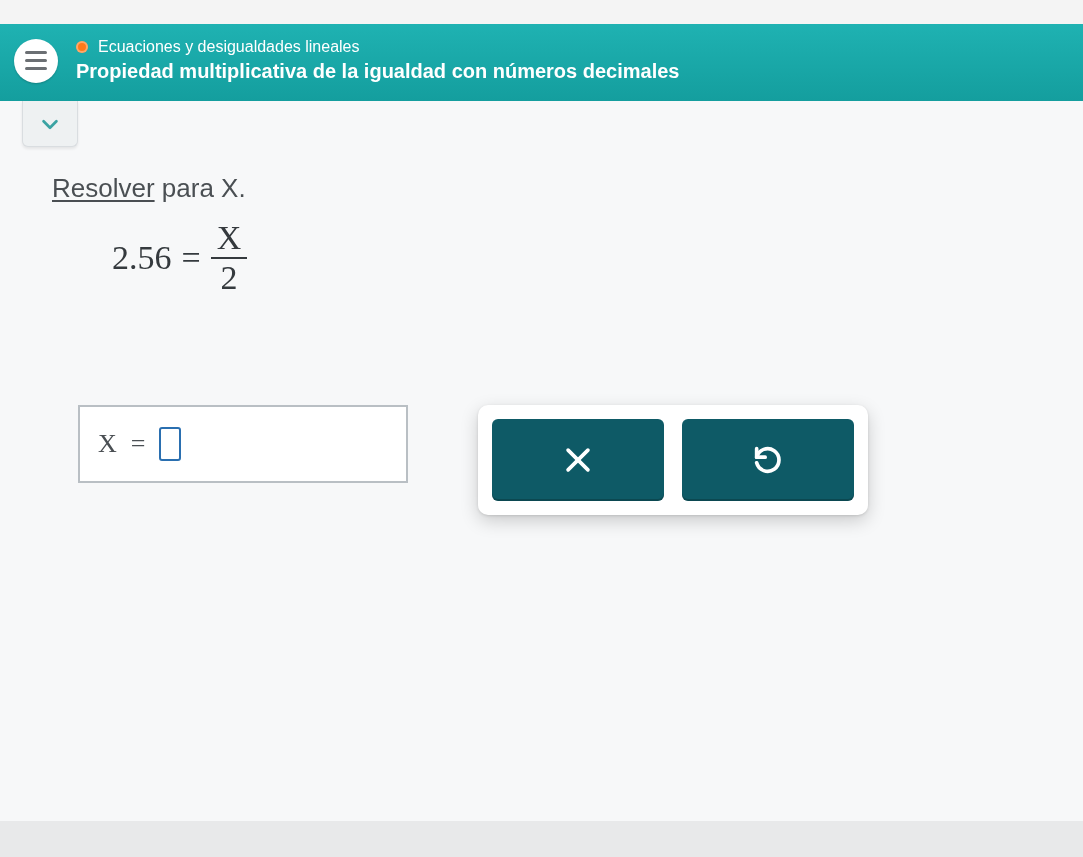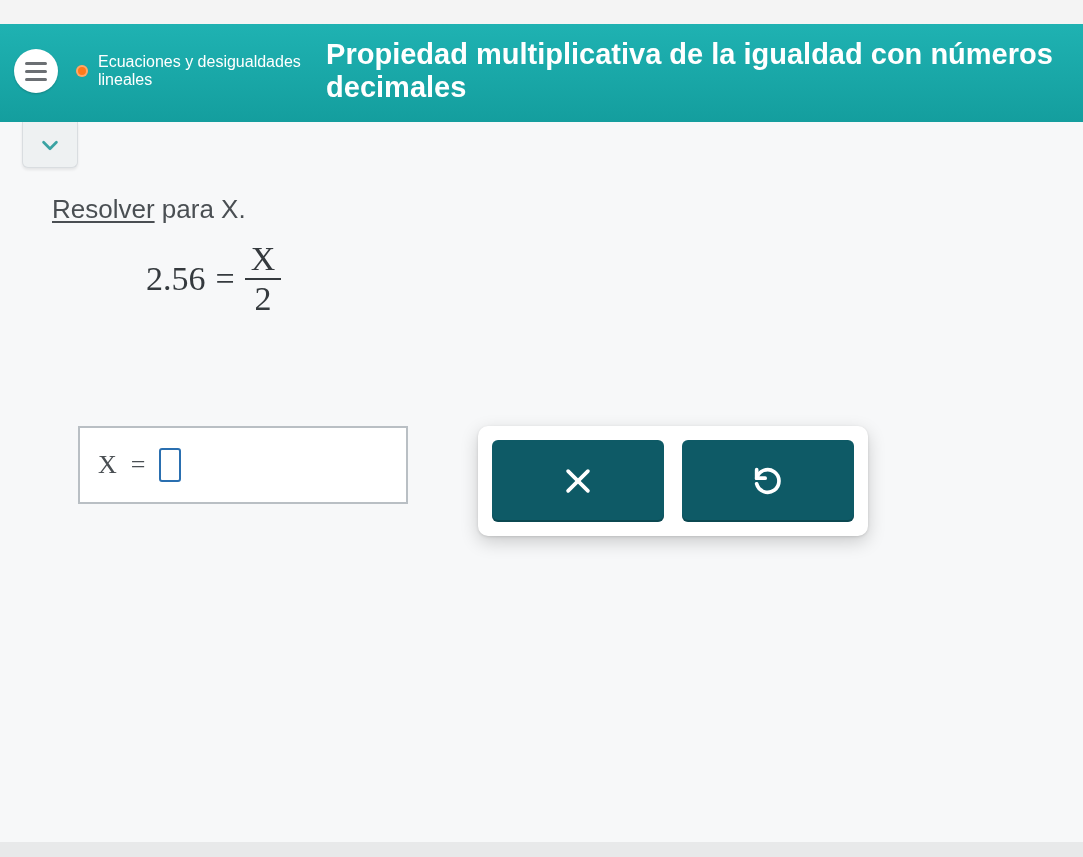--- a/index.html
+++ b/index.html
@@ -19,29 +19,29 @@
   .hamburger {
     width: 44px; height: 44px; border-radius: 50%;
     background: #ffffff;
     display: flex; flex-direction: column; justify-content: center; align-items: center;
     gap: 5px;
     flex: 0 0 auto;
     box-shadow: 0 1px 2px rgba(0,0,0,.2);
   }
   .hamburger .bar { width: 22px; height: 3px; background: #6b6f73; border-radius: 2px; }
 
-  .header-text { display: flex; flex-direction: row; gap: 12px; }
+  .header-text { display: flex; flex-direction: column; gap: 4px; }
   .breadcrumb-line { display: flex; align-items: center; gap: 10px; }
   .bullet {
     width: 12px; height: 12px; border-radius: 50%;
     background: #ff7a1a;
     box-shadow: 0 0 0 2px rgba(255,255,255,.35) inset;
     flex: 0 0 auto;
   }
-  .page-title { color: #ffffff; font-size: 29px; font-weight: 700; }
+  .page-title { color: #ffffff; font-size: 20px; font-weight: 700; }
 
   .content-wrap {
     background: #f7f8f9;
     min-height: 720px;
     padding: 0 0 40px 0;
   }
 
   .collapse-tab {
     width: 56px; height: 46px;
     background: #eef1f2;
@@ -57,21 +57,21 @@
   .body-inner { padding: 26px 40px 0 52px; color: #3d4246; }
 
   .instruction { font-size: 26px; color: #4a4f53; margin-bottom: 17px; }
   .instruction .uline { text-decoration: underline; text-underline-offset: 3px; }
 
   .equation {
     font-size: 34px;
     color: #353a3e;
     display: flex; align-items: center;
     gap: 10px;
-    margin-left: 94px;
+    margin-left: 60px;
     margin-bottom: 110px;
     font-family: "Times New Roman", Georgia, serif;
   }
   .fraction { display: inline-flex; flex-direction: column; align-items: center; line-height: 1; }
   .fraction .num { padding: 0 6px 2px; }
   .fraction .den { padding: 2px 6px 0; }
   .fraction .bar { width: 100%; height: 2px; background: #353a3e; }
 
   .answer-row { display: flex; align-items: flex-start; gap: 70px; margin-left: 26px; }
   .answer-box {

